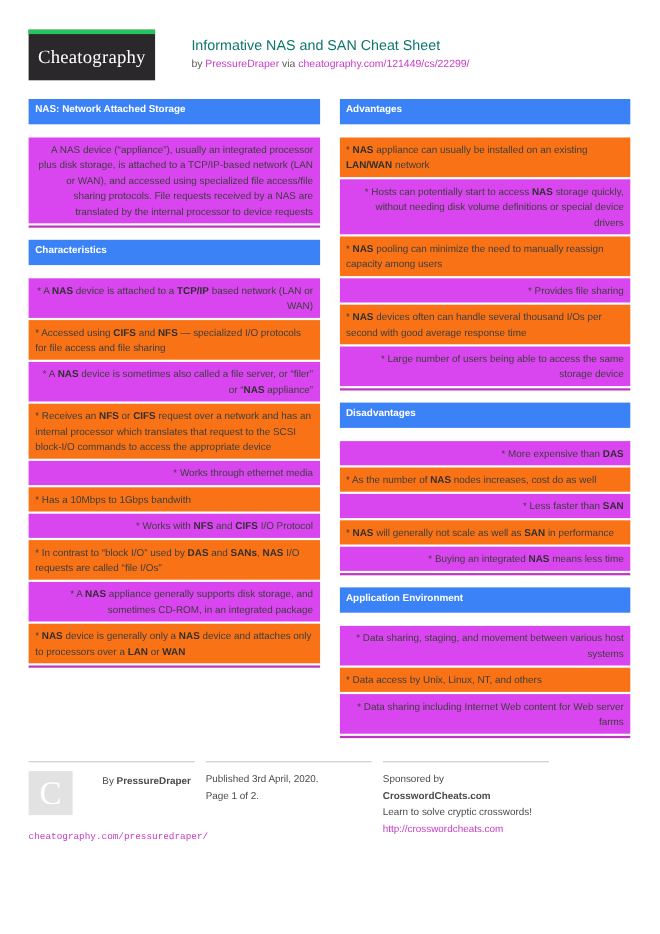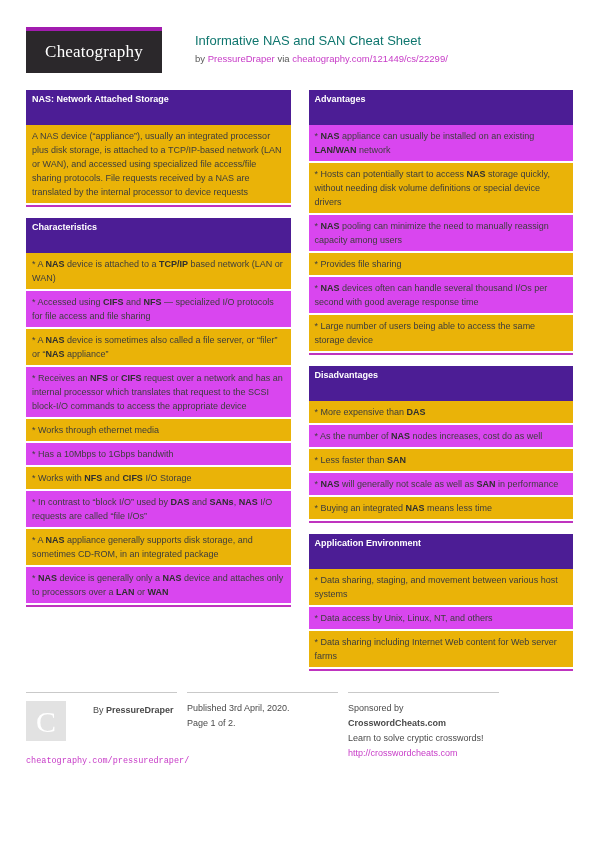--- a/index.html
+++ b/index.html
@@ -6,47 +6,47 @@
   html,body { background:#ffffff; }
   body {
     width:600px; height:849px; margin:0 auto; position:relative;
     font-family:"Liberation Sans", sans-serif; color:#3d3d3d;
     overflow:hidden;
   }
 
   
   .header { display:flex; align-items:flex-start; padding:27px 27px 0 26px; }
   .logo-box {
-    width:136px; height:46px; background:#2b282b;
-    border-top:4px solid #a21caf;
+    width:115px; height:46px; background:#2b282b;
+    border-top:4px solid #22c55e;
     display:flex; align-items:center; justify-content:center;
     flex:0 0 auto;
   }
   .logo-text {
     color:#ffffff; font-family:"Liberation Serif", serif;
     font-size:17px; letter-spacing:0.2px;
   }
   .header-text { margin-left:33px; padding-top:6px; }
   .sheet-title { color:#0f766e; font-size:13px; font-weight:normal; line-height:16px; }
   .byline { margin-top:4px; font-size:9.5px; color:#5a5a5a; }
   .byline a, .link { color:#c73bc7; text-decoration:none; cursor:pointer; }
 
   
   .columns { display:flex; gap:18px; margin:17px 27px 0 26px; }
   .col { width:264.5px; flex:0 0 auto; }
   .cheat-section { margin-bottom:11px; }
   .sec-header {
-    background:#4c1d95; color:#ffffff; font-weight:bold;
-    font-size:9px; line-height:11px; padding:4px 6px 20px 6px;
-    margin-bottom:0;
+    background:#3b82f6; color:#ffffff; font-weight:bold;
+    font-size:9px; line-height:11px; padding:4px 6px 8px 6px;
+    margin-bottom:12px;
   }
   .row { padding:4px 6px; font-size:9px; line-height:14px; margin-bottom:2px; color:#3d3d3d; }
   .row b { font-weight:bold; color:#2f2f2f; }
-  .row.odd  { background:#eab308; }
-  .row.even { background:#d946ef; }
+  .row.odd  { background:#d946ef;text-align:right; }
+  .row.even { background:#f97316; }
   .sec-bottom { height:2px; background:#bf34bf; }
 
   
   .footer { display:flex; gap:10px; margin:10px 0 0 26px; }
   .fcol { width:151px; flex:0 0 auto; border-top:1px solid #c9c9c9; padding-top:8px;
           font-size:9px; line-height:15px; color:#4a4a4a; }
   .fcol .small-link { font-size:8.5px; }
   .author-row { display:flex; }
   .avatar {
     width:40px; height:40px; background:#e2e2e2; flex:0 0 auto;
@@ -82,21 +82,21 @@
         <div class="sec-bottom"></div>
       </div>
       <div class="cheat-section">
         <div class="sec-header">Characteristics</div>
         <div class="row odd"><span>* A </span><b>NAS</b><span> device is attached to a </span><b>TCP/IP</b><span> based network (LAN or WAN)</span></div>
         <div class="row even"><span>* Accessed using </span><b>CIFS</b><span> and </span><b>NFS</b><span> — specialized I/O protocols for file access and file sharing</span></div>
         <div class="row odd"><span>* A </span><b>NAS</b><span> device is sometimes also called a file server, or “filer” or “</span><b>NAS</b><span> appliance”</span></div>
         <div class="row even"><span>* Receives an </span><b>NFS</b><span> or </span><b>CIFS</b><span> request over a network and has an internal processor which translates that request to the SCSI block-I/O commands to access the appropriate device</span></div>
         <div class="row odd"><span>* Works through ethernet media</span></div>
         <div class="row even"><span>* Has a 10Mbps to 1Gbps bandwith</span></div>
-        <div class="row odd"><span>* Works with </span><b>NFS</b><span> and </span><b>CIFS</b><span> I/O Storage</span></div>
+        <div class="row odd"><span>* Works with </span><b>NFS</b><span> and </span><b>CIFS</b><span> I/O Protocol</span></div>
         <div class="row even"><span>* In contrast to “block I/O” used by </span><b>DAS</b><span> and </span><b>SANs</b><span>, </span><b>NAS</b><span> I/O requests are called “file I/Os”</span></div>
         <div class="row odd"><span>* A </span><b>NAS</b><span> appliance generally supports disk storage, and sometimes CD-ROM, in an integrated package</span></div>
         <div class="row even"><span>* </span><b>NAS</b><span> device is generally only a </span><b>NAS</b><span> device and attaches only to processors over a </span><b>LAN</b><span> or </span><b>WAN</b></div>
         <div class="sec-bottom"></div>
       </div>
     </div>
   <div class="col" id="col-right">
       <div class="cheat-section">
         <div class="sec-header">Advantages</div>
         <div class="row even"><span>* </span><b>NAS</b><span> appliance can usually be installed on an existing </span><b>LAN/WAN</b><span> network</span></div>

